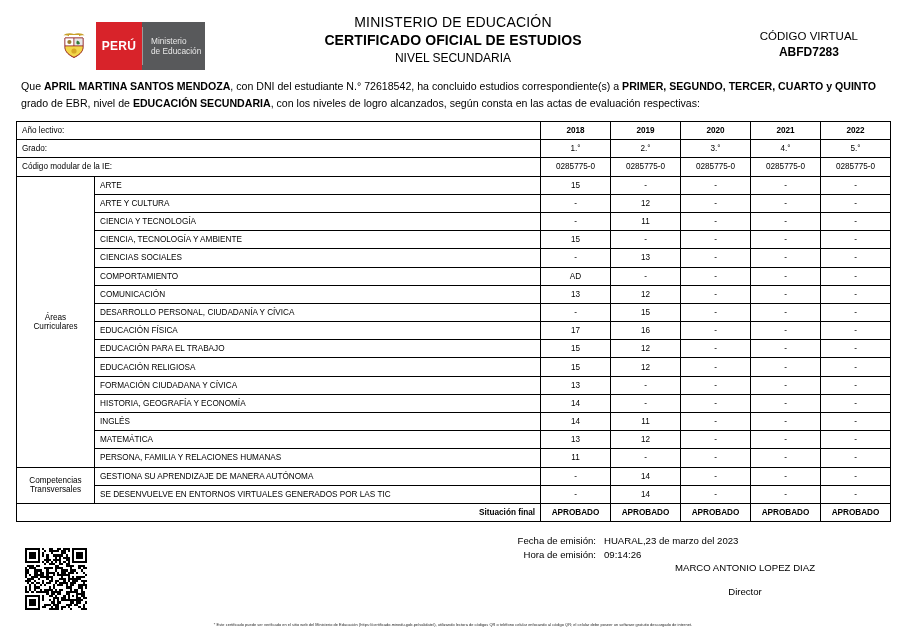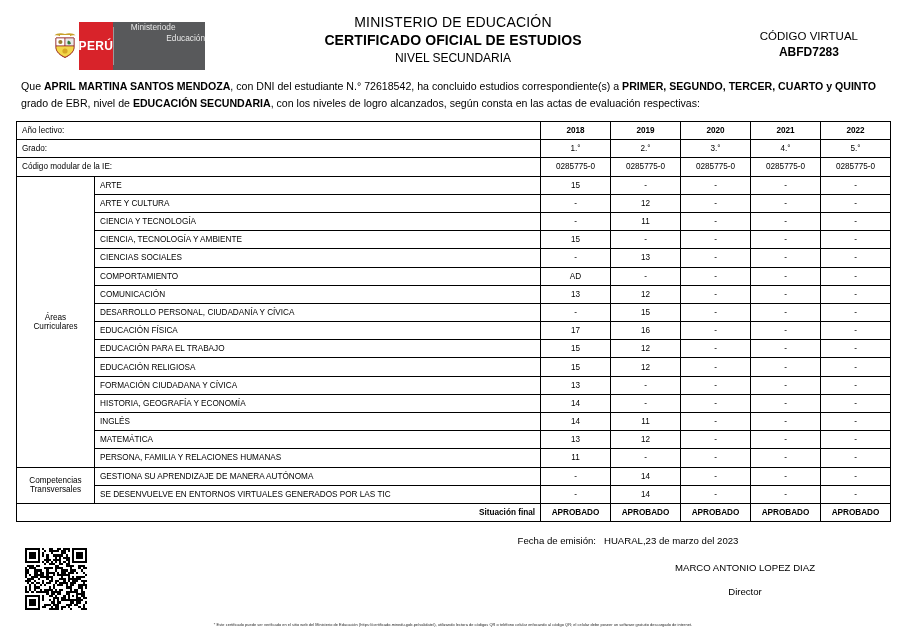--- a/index.html
+++ b/index.html
@@ -49,23 +49,23 @@
     letter-spacing: .3px;
   }
   .logo-sep {
     width: 1px;
     background: #9a9a9a;
     margin: 5px 0;
   }
   .logo-min {
     flex: 1;
     display: flex;
-    flex-direction: row;
+    flex-direction: column;
     justify-content: center;
-    padding-left: 17px;
+    padding-left: 8px;
     color: #e8e8e8;
     font-size: 8.3px;
     line-height: 10.5px;
   }
 
   .title-block {
     text-align: center;
     width: 620px;
     margin: 0 auto;
   }
@@ -396,20 +396,24 @@
         </tr>
       </tbody>
   </table>
 </div>
 
 <div class="emision">
   <div class="row">
     <span class="k">Fecha de emisión:</span>
     <span class="v">HUARAL,23 de marzo del 2023</span>
   </div>
+  <div class="row">
+    <span class="k">Hora de emisión:</span>
+    <span class="v">09:14:26</span>
+  </div>
 </div>
 
 <div class="qr">
   <svg width="62" height="62" viewBox="0 0 29 29" shape-rendering="crispEdges" aria-hidden="true">
     <rect width="29" height="29" fill="#fff"></rect>
     <g fill="#000" id="qr-modules">
         <path d="M0 0h1v1h-1zM1 0h1v1h-1zM2 0h1v1h-1zM3 0h1v1h-1zM4 0h1v1h-1zM5 0h1v1h-1zM6 0h1v1h-1zM8 0h1v1h-1zM11 0h1v1h-1zM12 0h1v1h-1zM15 0h1v1h-1zM16 0h1v1h-1zM18 0h1v1h-1zM19 0h1v1h-1zM20 0h1v1h-1zM22 0h1v1h-1zM23 0h1v1h-1zM24 0h1v1h-1zM25 0h1v1h-1zM26 0h1v1h-1zM27 0h1v1h-1zM28 0h1v1h-1zM0 1h1v1h-1zM6 1h1v1h-1zM9 1h1v1h-1zM11 1h1v1h-1zM12 1h1v1h-1zM13 1h1v1h-1zM14 1h1v1h-1zM15 1h1v1h-1zM17 1h1v1h-1zM18 1h1v1h-1zM20 1h1v1h-1zM22 1h1v1h-1zM28 1h1v1h-1zM0 2h1v1h-1zM2 2h1v1h-1zM3 2h1v1h-1zM4 2h1v1h-1zM6 2h1v1h-1zM8 2h1v1h-1zM12 2h1v1h-1zM17 2h1v1h-1zM18 2h1v1h-1zM22 2h1v1h-1zM24 2h1v1h-1zM25 2h1v1h-1zM26 2h1v1h-1zM28 2h1v1h-1zM0 3h1v1h-1zM2 3h1v1h-1zM3 3h1v1h-1zM4 3h1v1h-1zM6 3h1v1h-1zM8 3h1v1h-1zM10 3h1v1h-1zM13 3h1v1h-1zM14 3h1v1h-1zM15 3h1v1h-1zM16 3h1v1h-1zM17 3h1v1h-1zM19 3h1v1h-1zM22 3h1v1h-1zM24 3h1v1h-1zM25 3h1v1h-1zM26 3h1v1h-1zM28 3h1v1h-1zM0 4h1v1h-1zM2 4h1v1h-1zM3 4h1v1h-1zM4 4h1v1h-1zM6 4h1v1h-1zM10 4h1v1h-1zM14 4h1v1h-1zM16 4h1v1h-1zM18 4h1v1h-1zM19 4h1v1h-1zM20 4h1v1h-1zM22 4h1v1h-1zM24 4h1v1h-1zM25 4h1v1h-1zM26 4h1v1h-1zM28 4h1v1h-1zM0 5h1v1h-1zM6 5h1v1h-1zM9 5h1v1h-1zM10 5h1v1h-1zM11 5h1v1h-1zM13 5h1v1h-1zM14 5h1v1h-1zM15 5h1v1h-1zM16 5h1v1h-1zM19 5h1v1h-1zM20 5h1v1h-1zM22 5h1v1h-1zM28 5h1v1h-1zM0 6h1v1h-1zM1 6h1v1h-1zM2 6h1v1h-1zM3 6h1v1h-1zM4 6h1v1h-1zM5 6h1v1h-1zM6 6h1v1h-1zM8 6h1v1h-1zM10 6h1v1h-1zM12 6h1v1h-1zM14 6h1v1h-1zM16 6h1v1h-1zM18 6h1v1h-1zM20 6h1v1h-1zM22 6h1v1h-1zM23 6h1v1h-1zM24 6h1v1h-1zM25 6h1v1h-1zM26 6h1v1h-1zM27 6h1v1h-1zM28 6h1v1h-1zM9 7h1v1h-1zM11 7h1v1h-1zM12 7h1v1h-1zM13 7h1v1h-1zM16 7h1v1h-1zM17 7h1v1h-1zM19 7h1v1h-1zM20 7h1v1h-1zM1 8h1v1h-1zM2 8h1v1h-1zM3 8h1v1h-1zM5 8h1v1h-1zM6 8h1v1h-1zM14 8h1v1h-1zM15 8h1v1h-1zM19 8h1v1h-1zM20 8h1v1h-1zM21 8h1v1h-1zM22 8h1v1h-1zM25 8h1v1h-1zM26 8h1v1h-1zM27 8h1v1h-1zM0 9h1v1h-1zM2 9h1v1h-1zM3 9h1v1h-1zM4 9h1v1h-1zM9 9h1v1h-1zM10 9h1v1h-1zM11 9h1v1h-1zM12 9h1v1h-1zM14 9h1v1h-1zM15 9h1v1h-1zM16 9h1v1h-1zM17 9h1v1h-1zM21 9h1v1h-1zM25 9h1v1h-1zM27 9h1v1h-1zM28 9h1v1h-1zM0 10h1v1h-1zM1 10h1v1h-1zM4 10h1v1h-1zM5 10h1v1h-1zM6 10h1v1h-1zM7 10h1v1h-1zM10 10h1v1h-1zM14 10h1v1h-1zM17 10h1v1h-1zM18 10h1v1h-1zM19 10h1v1h-1zM21 10h1v1h-1zM22 10h1v1h-1zM23 10h1v1h-1zM26 10h1v1h-1zM0 11h1v1h-1zM1 11h1v1h-1zM4 11h1v1h-1zM5 11h1v1h-1zM7 11h1v1h-1zM8 11h1v1h-1zM10 11h1v1h-1zM11 11h1v1h-1zM12 11h1v1h-1zM13 11h1v1h-1zM15 11h1v1h-1zM17 11h1v1h-1zM18 11h1v1h-1zM20 11h1v1h-1zM21 11h1v1h-1zM22 11h1v1h-1zM24 11h1v1h-1zM27 11h1v1h-1zM0 12h1v1h-1zM2 12h1v1h-1zM4 12h1v1h-1zM5 12h1v1h-1zM6 12h1v1h-1zM7 12h1v1h-1zM8 12h1v1h-1zM10 12h1v1h-1zM13 12h1v1h-1zM15 12h1v1h-1zM16 12h1v1h-1zM17 12h1v1h-1zM18 12h1v1h-1zM19 12h1v1h-1zM20 12h1v1h-1zM28 12h1v1h-1zM0 13h1v1h-1zM3 13h1v1h-1zM4 13h1v1h-1zM5 13h1v1h-1zM7 13h1v1h-1zM8 13h1v1h-1zM9 13h1v1h-1zM10 13h1v1h-1zM11 13h1v1h-1zM12 13h1v1h-1zM17 13h1v1h-1zM20 13h1v1h-1zM22 13h1v1h-1zM24 13h1v1h-1zM25 13h1v1h-1zM26 13h1v1h-1zM27 13h1v1h-1zM1 14h1v1h-1zM2 14h1v1h-1zM3 14h1v1h-1zM6 14h1v1h-1zM10 14h1v1h-1zM12 14h1v1h-1zM16 14h1v1h-1zM17 14h1v1h-1zM18 14h1v1h-1zM20 14h1v1h-1zM21 14h1v1h-1zM22 14h1v1h-1zM23 14h1v1h-1zM24 14h1v1h-1zM25 14h1v1h-1zM0 15h1v1h-1zM1 15h1v1h-1zM2 15h1v1h-1zM4 15h1v1h-1zM8 15h1v1h-1zM11 15h1v1h-1zM12 15h1v1h-1zM14 15h1v1h-1zM15 15h1v1h-1zM18 15h1v1h-1zM20 15h1v1h-1zM22 15h1v1h-1zM23 15h1v1h-1zM24 15h1v1h-1zM26 15h1v1h-1zM27 15h1v1h-1zM28 15h1v1h-1zM1 16h1v1h-1zM3 16h1v1h-1zM5 16h1v1h-1zM6 16h1v1h-1zM8 16h1v1h-1zM10 16h1v1h-1zM11 16h1v1h-1zM14 16h1v1h-1zM16 16h1v1h-1zM17 16h1v1h-1zM18 16h1v1h-1zM19 16h1v1h-1zM21 16h1v1h-1zM22 16h1v1h-1zM23 16h1v1h-1zM27 16h1v1h-1zM2 17h1v1h-1zM4 17h1v1h-1zM7 17h1v1h-1zM9 17h1v1h-1zM13 17h1v1h-1zM15 17h1v1h-1zM16 17h1v1h-1zM17 17h1v1h-1zM19 17h1v1h-1zM21 17h1v1h-1zM22 17h1v1h-1zM25 17h1v1h-1zM26 17h1v1h-1zM27 17h1v1h-1zM28 17h1v1h-1zM0 18h1v1h-1zM2 18h1v1h-1zM4 18h1v1h-1zM5 18h1v1h-1zM6 18h1v1h-1zM11 18h1v1h-1zM13 18h1v1h-1zM19 18h1v1h-1zM20 18h1v1h-1zM21 18h1v1h-1zM25 18h1v1h-1zM26 18h1v1h-1zM28 18h1v1h-1zM0 19h1v1h-1zM2 19h1v1h-1zM4 19h1v1h-1zM7 19h1v1h-1zM9 19h1v1h-1zM10 19h1v1h-1zM11 19h1v1h-1zM12 19h1v1h-1zM14 19h1v1h-1zM16 19h1v1h-1zM17 19h1v1h-1zM21 19h1v1h-1zM23 19h1v1h-1zM24 19h1v1h-1zM26 19h1v1h-1zM0 20h1v1h-1zM1 20h1v1h-1zM3 20h1v1h-1zM5 20h1v1h-1zM6 20h1v1h-1zM7 20h1v1h-1zM8 20h1v1h-1zM9 20h1v1h-1zM10 20h1v1h-1zM12 20h1v1h-1zM13 20h1v1h-1zM14 20h1v1h-1zM15 20h1v1h-1zM16 20h1v1h-1zM19 20h1v1h-1zM20 20h1v1h-1zM21 20h1v1h-1zM22 20h1v1h-1zM23 20h1v1h-1zM24 20h1v1h-1zM26 20h1v1h-1zM27 20h1v1h-1zM10 21h1v1h-1zM12 21h1v1h-1zM13 21h1v1h-1zM15 21h1v1h-1zM16 21h1v1h-1zM19 21h1v1h-1zM20 21h1v1h-1zM24 21h1v1h-1zM25 21h1v1h-1zM26 21h1v1h-1zM27 21h1v1h-1zM0 22h1v1h-1zM1 22h1v1h-1zM2 22h1v1h-1zM3 22h1v1h-1zM4 22h1v1h-1zM5 22h1v1h-1zM6 22h1v1h-1zM8 22h1v1h-1zM11 22h1v1h-1zM12 22h1v1h-1zM14 22h1v1h-1zM18 22h1v1h-1zM20 22h1v1h-1zM22 22h1v1h-1zM24 22h1v1h-1zM26 22h1v1h-1zM27 22h1v1h-1zM0 23h1v1h-1zM6 23h1v1h-1zM8 23h1v1h-1zM13 23h1v1h-1zM14 23h1v1h-1zM15 23h1v1h-1zM17 23h1v1h-1zM18 23h1v1h-1zM20 23h1v1h-1zM24 23h1v1h-1zM25 23h1v1h-1zM27 23h1v1h-1zM28 23h1v1h-1zM0 24h1v1h-1zM2 24h1v1h-1zM3 24h1v1h-1zM4 24h1v1h-1zM6 24h1v1h-1zM8 24h1v1h-1zM11 24h1v1h-1zM13 24h1v1h-1zM15 24h1v1h-1zM17 24h1v1h-1zM18 24h1v1h-1zM19 24h1v1h-1zM20 24h1v1h-1zM21 24h1v1h-1zM22 24h1v1h-1zM23 24h1v1h-1zM24 24h1v1h-1zM25 24h1v1h-1zM26 24h1v1h-1zM0 25h1v1h-1zM2 25h1v1h-1zM3 25h1v1h-1zM4 25h1v1h-1zM6 25h1v1h-1zM12 25h1v1h-1zM13 25h1v1h-1zM15 25h1v1h-1zM16 25h1v1h-1zM21 25h1v1h-1zM22 25h1v1h-1zM24 25h1v1h-1zM25 25h1v1h-1zM28 25h1v1h-1zM0 26h1v1h-1zM2 26h1v1h-1zM3 26h1v1h-1zM4 26h1v1h-1zM6 26h1v1h-1zM9 26h1v1h-1zM10 26h1v1h-1zM11 26h1v1h-1zM13 26h1v1h-1zM14 26h1v1h-1zM15 26h1v1h-1zM19 26h1v1h-1zM20 26h1v1h-1zM21 26h1v1h-1zM23 26h1v1h-1zM24 26h1v1h-1zM27 26h1v1h-1zM0 27h1v1h-1zM6 27h1v1h-1zM8 27h1v1h-1zM9 27h1v1h-1zM12 27h1v1h-1zM14 27h1v1h-1zM15 27h1v1h-1zM17 27h1v1h-1zM18 27h1v1h-1zM20 27h1v1h-1zM25 27h1v1h-1zM27 27h1v1h-1zM0 28h1v1h-1zM1 28h1v1h-1zM2 28h1v1h-1zM3 28h1v1h-1zM4 28h1v1h-1zM5 28h1v1h-1zM6 28h1v1h-1zM11 28h1v1h-1zM12 28h1v1h-1zM13 28h1v1h-1zM14 28h1v1h-1zM15 28h1v1h-1zM17 28h1v1h-1zM21 28h1v1h-1zM26 28h1v1h-1zM27 28h1v1h-1zM28 28h1v1h-1z"></path>
       </g>
   </svg>
 </div>

